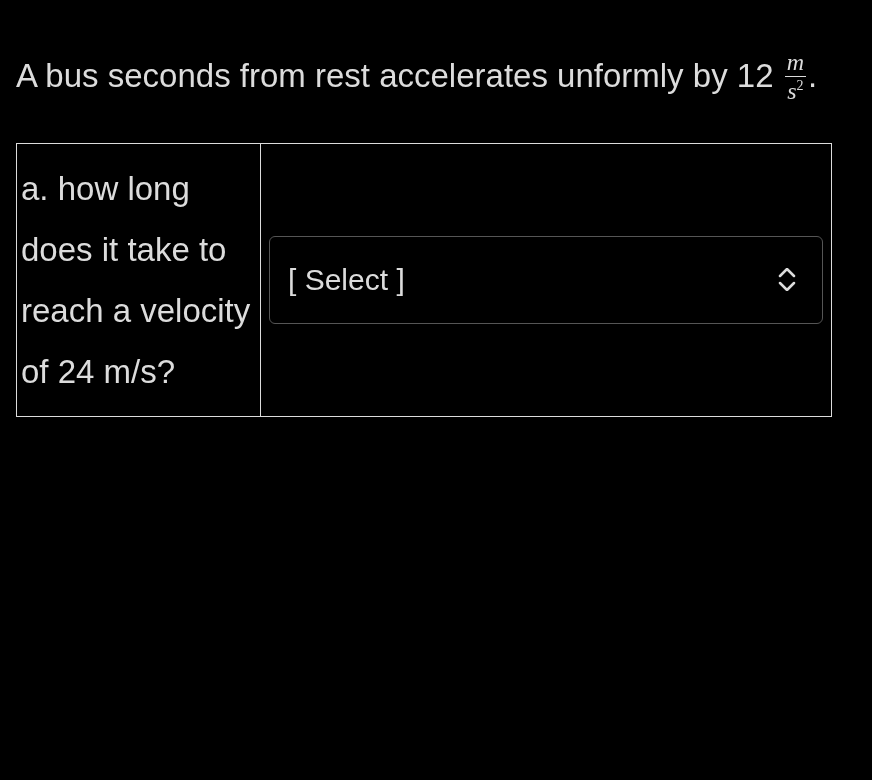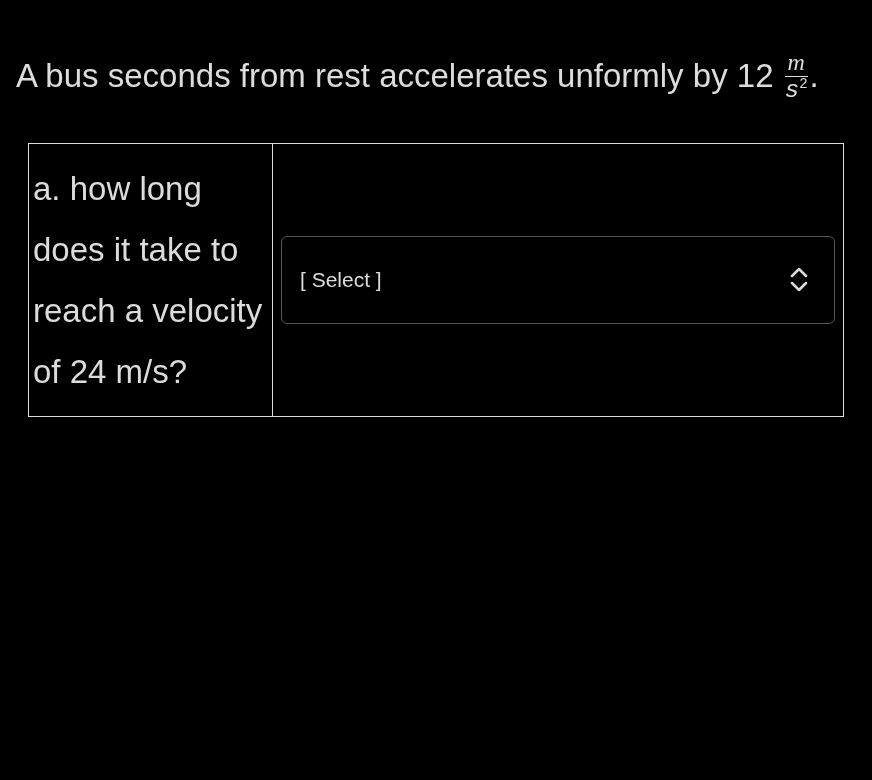--- a/index.html
+++ b/index.html
@@ -36,32 +36,31 @@
   .fraction .num {
     display: block;
     font-size: 24px;
     border-bottom: 1.5px solid #dcdcdc;
     padding: 0 2px 2px 2px;
   }
   .fraction .den {
     display: block;
     font-size: 24px;
     padding-top: 2px;
-    font-family: Liberation Mono, monospace;
   }
   .fraction sup {
     font-size: 14px;
     font-style: normal;
     vertical-align: super;
     line-height: 0;
   }
   table.qtable {
     border-collapse: collapse;
     width: 816px;
-    margin-left: 12px;
+    margin-left: 0;
   }
   table.qtable td {
     border: 1px solid #dcdcdc;
     vertical-align: middle;
   }
   td.labelcell {
     width: 244px;
     padding: 14px 6px 14px 4px;
     font-size: 33px;
     font-weight: 300;
@@ -77,21 +76,21 @@
     height: 88px;
     border: 1px solid #555555;
     border-radius: 6px;
     background: #000000;
     display: flex;
     align-items: center;
     padding: 0 60px 0 18px;
     cursor: pointer;
   }
   .select-text {
-    font-size: 21px;
+    font-size: 30px;
     font-weight: 300;
     color: #dcdcdc;
   }
   .chevron-updown {
     position: absolute;
     right: 24px;
     top: 50%;
     transform: translateY(-50%);
     width: 22px;
     height: 32px;

